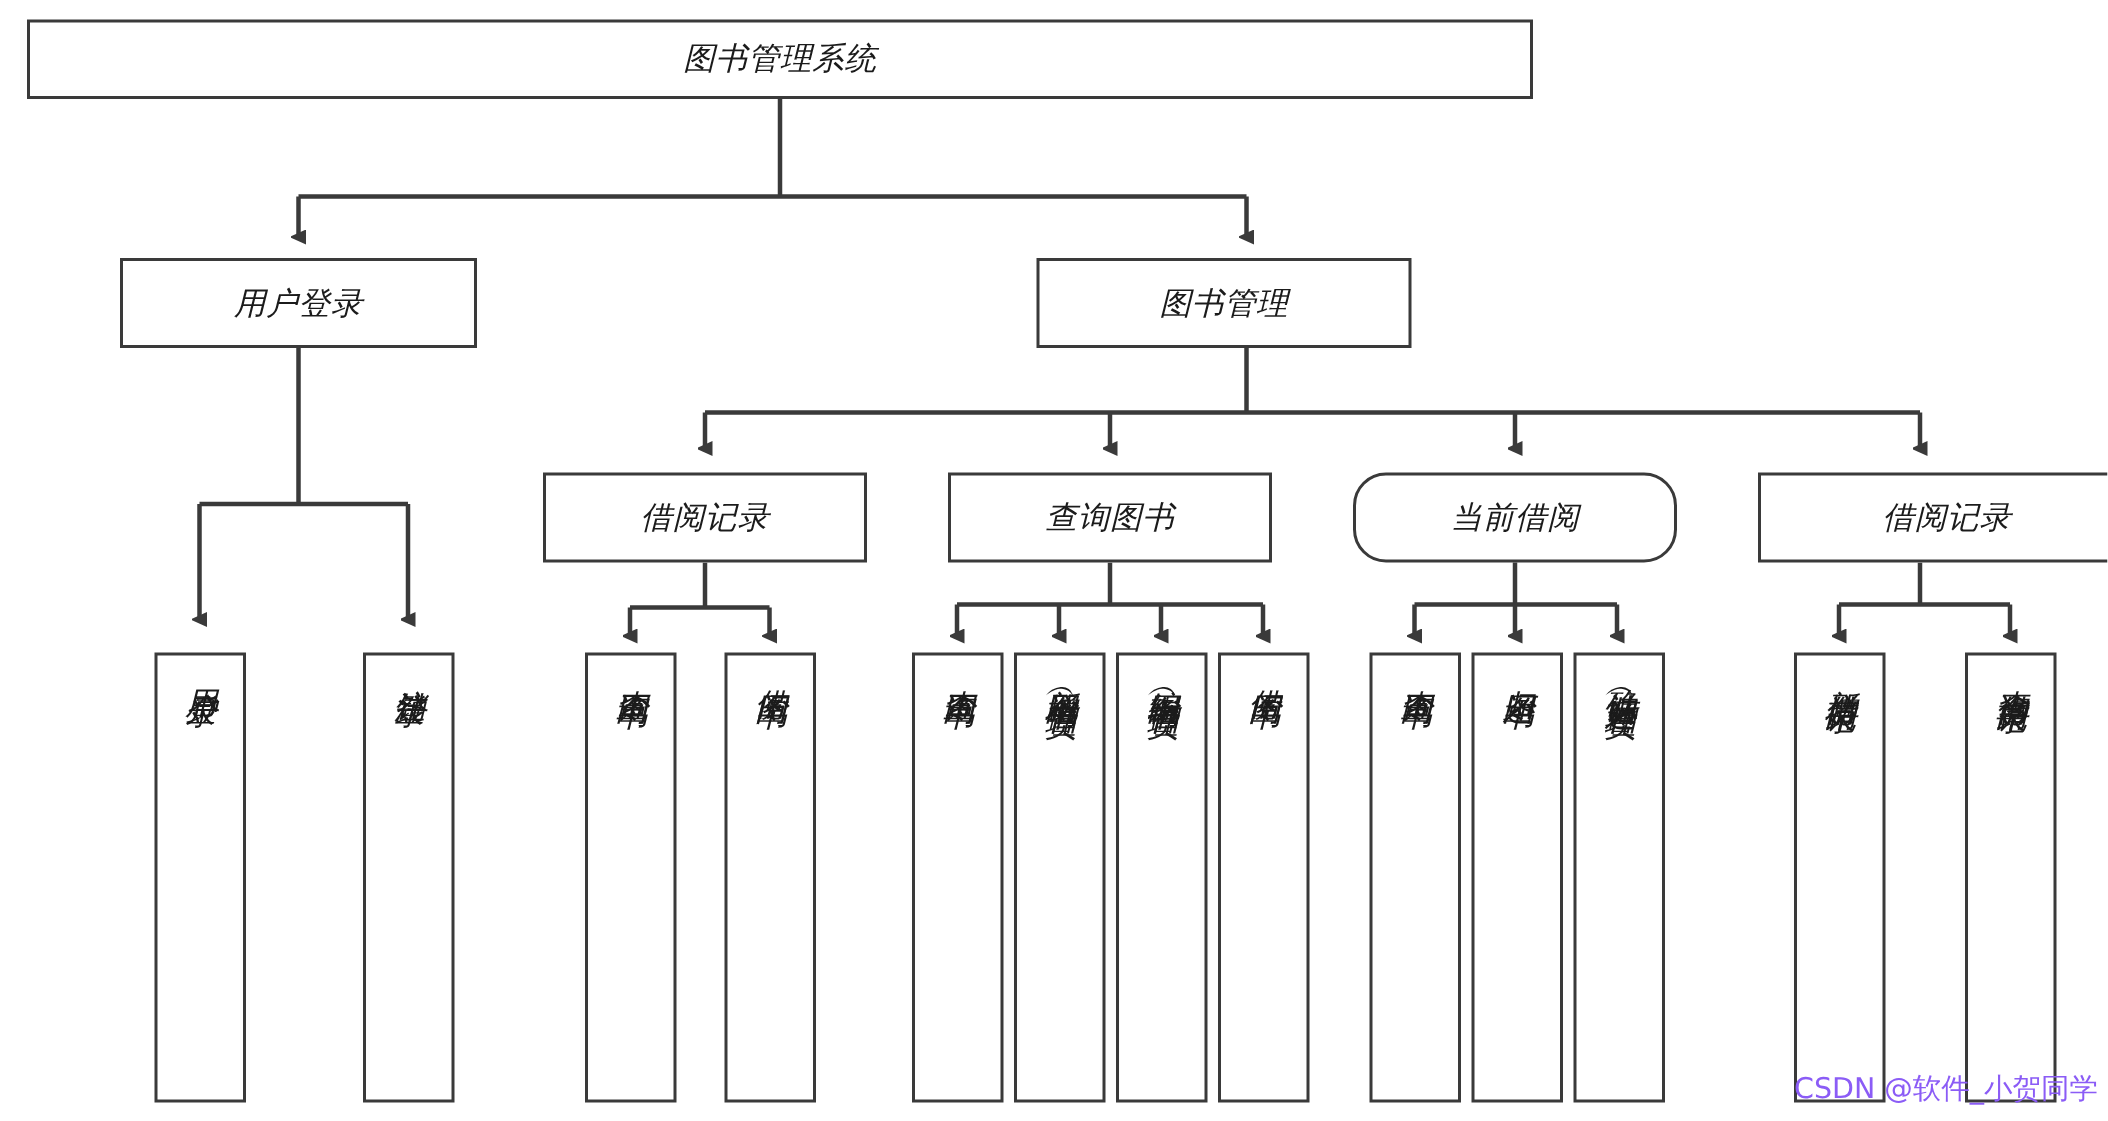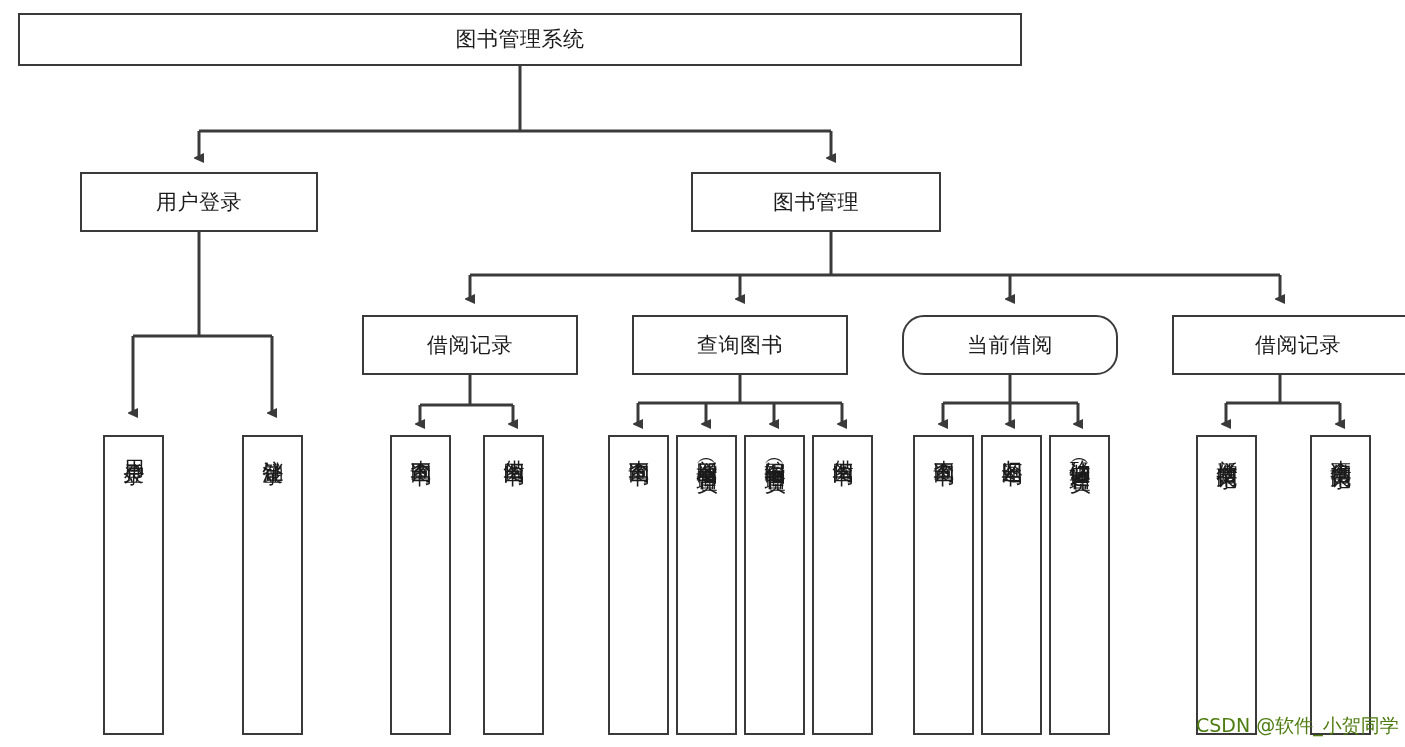--- a/index.html
+++ b/index.html
@@ -35,20 +35,21 @@
     align-items: center;
     justify-content: center;
     color: #1b1b1b;
     z-index: 2;
   }
   .node .label {
     display: block;
     text-align: center;
     line-height: 1.05;
     white-space: nowrap;
+    font-style: italic;
   }
   
   .node.horiz .label {
     font-size: 21px;
     letter-spacing: 0.5px;
   }
   
   .node.vert {
     align-items: flex-start;
     justify-content: center;
@@ -58,21 +59,21 @@
     writing-mode: vertical-rl;
     text-orientation: upright;
     font-size: 21px;
     line-height: 1.0;
     letter-spacing: 2px;
     white-space: nowrap;
   }
   .watermark {
     position: absolute;
     font-size: 19px;
-    color: #4d7c0f;
+    color: #8b5cf6;
     white-space: nowrap;
     z-index: 5;
     font-family: "DejaVu Sans", "Liberation Sans", sans-serif;
   }
 </style>
 </head>
 <body>
 
 <div id="canvas">
 

